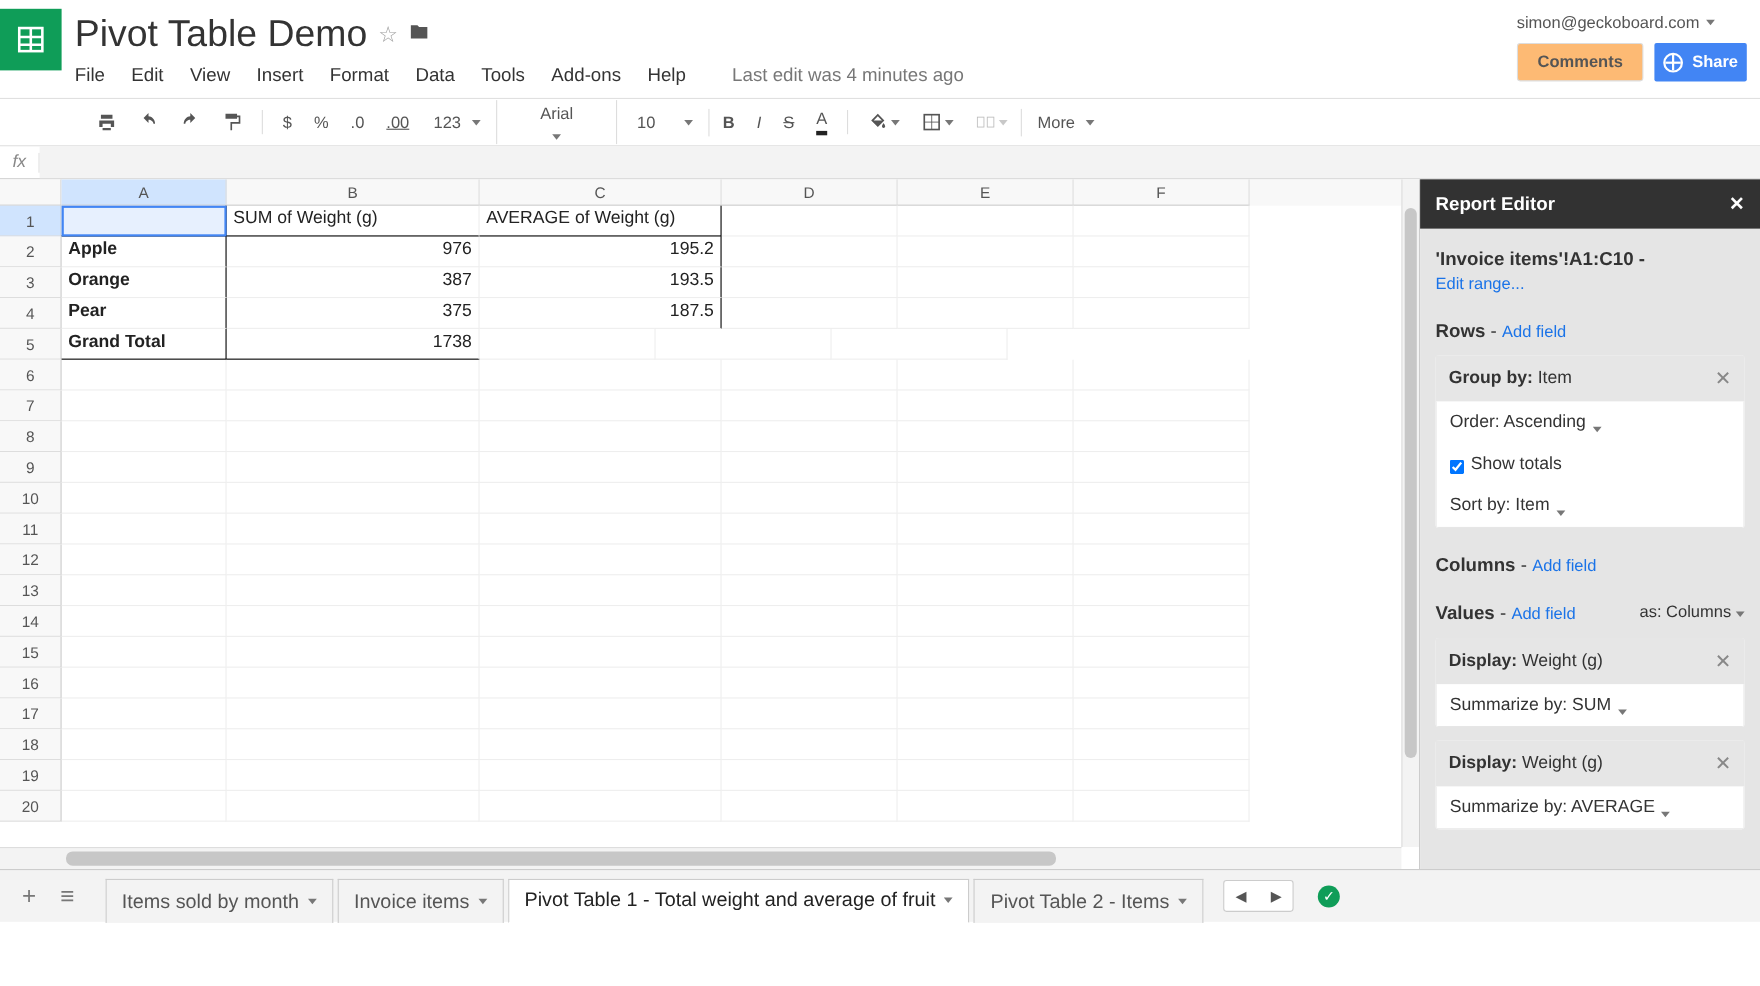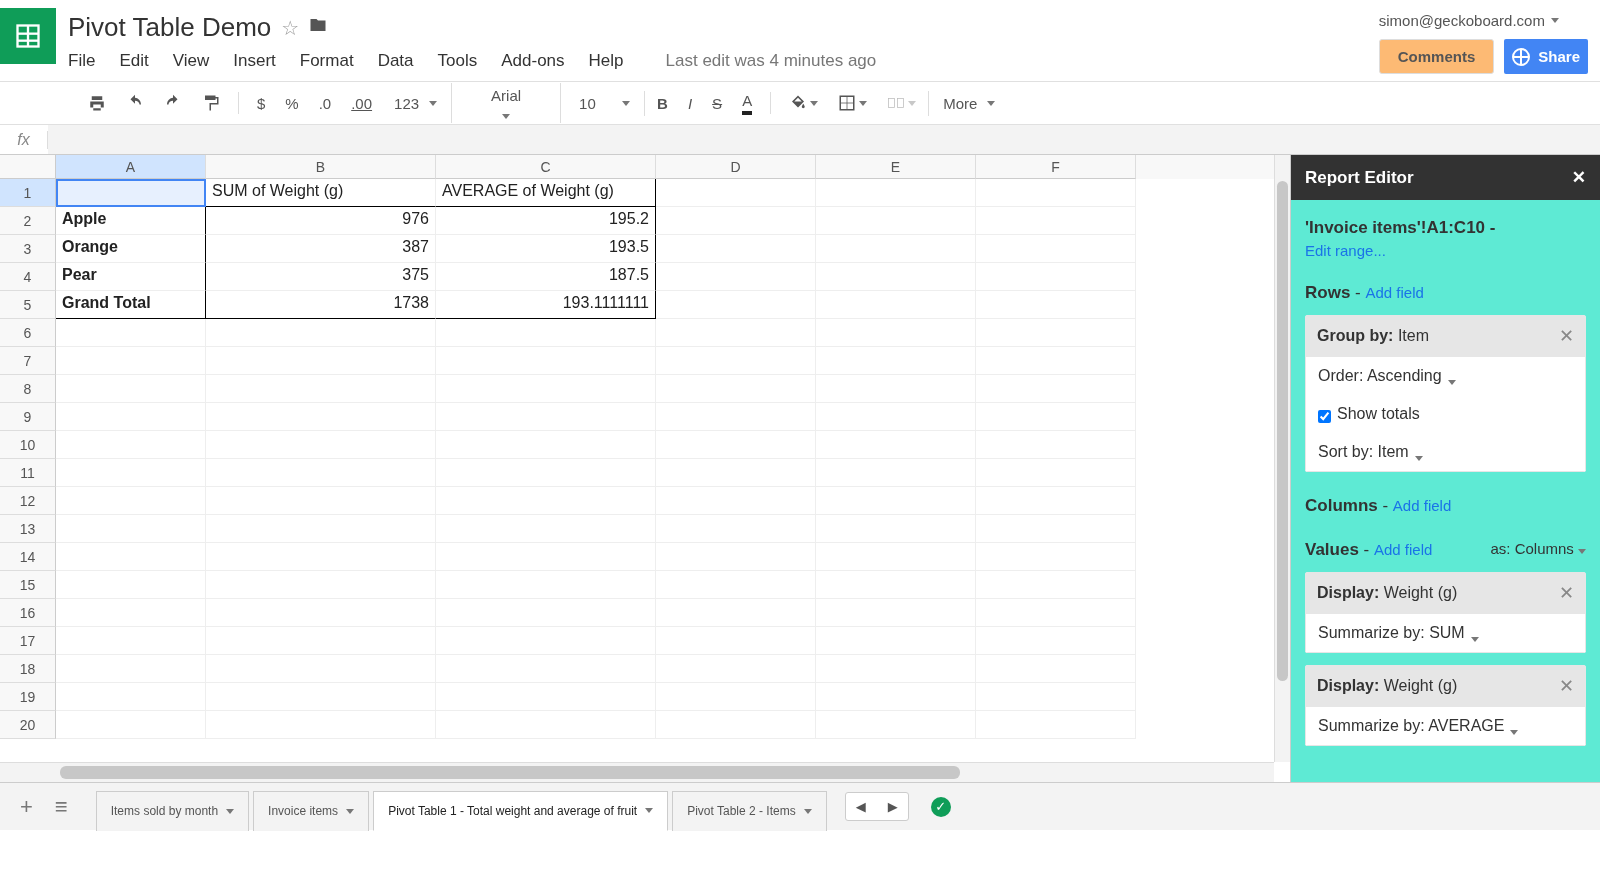--- a/index.html
+++ b/index.html
@@ -3,21 +3,21 @@
 <meta charset="utf-8">
 <style>
 * { box-sizing: border-box; margin: 0; padding: 0; font-family: Arial, sans-serif; }
 body { width: 1600px; height: 896px; overflow: hidden; background: #fff; font-size: 13px; color: #333; }
 
 .header { display: flex; align-items: flex-start; padding: 8px 12px 0 0; }
 .logo-box { width: 56px; height: 56px; background: #0f9d58; display: flex; align-items: center; justify-content: center; margin-right: 12px; }
 .logo-box svg { fill: #fff; }
 .title-area { flex: 1; }
 .doc-title-row { display: flex; align-items: center; gap: 10px; margin-top: 4px; }
-.doc-title { font-size: 26px; color: #333; }
+.doc-title { font-size: 34px; color: #333; }
 .star-icon, .folder-icon { color: #9e9e9e; font-size: 20px; }
 .menu-bar { display: flex; gap: 24px; padding: 8px 0 10px 0; font-size: 17px; color: #333; }
 .menu-item { cursor: pointer; }
 .last-edit { color: #777; font-size: 17px; margin-left: 18px; }
 .account-area { display: flex; flex-direction: column; gap: 10px; padding-top: 4px; }
 .account-email { font-size: 15px; color: #555; display: flex; align-items: center; gap: 6px; }
 .header-btns { display: flex; gap: 10px; }
 .btn-comments { background: #fdba74; border: 1px solid #ddd; padding: 8px 18px; border-radius: 3px; font-size: 15px; font-weight: bold; color: #555; cursor: pointer; }
 .btn-share { background: #4285f4; color: #fff; border: none; padding: 8px 8px; border-radius: 2px; font-size: 15px; font-weight: bold; display: flex; align-items: center; gap: 8px; cursor: pointer; }
 .globe { width: 18px; height: 18px; border: 2px solid #fff; border-radius: 50%; position: relative; }
@@ -28,21 +28,21 @@
 .tool { padding: 4px 8px; cursor: pointer; display: flex; align-items: center; gap: 3px; }
 .tool-sep { width: 1px; height: 22px; background: #ddd; margin: 0 6px; }
 .tool-select { display: flex; align-items: center; gap: 10px; padding: 4px 10px; cursor: pointer; min-width: 60px; justify-content: space-between;}
 .triangle-dn { width: 0; height: 0; border-left: 4px solid transparent; border-right: 4px solid transparent; border-top: 5px solid #777; }
 .font-name { min-width: 110px; border-left: 1px solid #ddd; border-right:1px solid #ddd; padding: 4px 14px; flex-direction: column;}
 .font-size-box { min-width: 80px; border-right:1px solid #ddd; padding:4px 14px;}
 .more-box { border-left:1px solid #ddd; padding:4px 14px;}
 .text-a { border-bottom: 4px solid #222; padding-bottom:2px; display:inline-block;}
 
 .formula-bar { display: flex; align-items: center; height: 30px; border-bottom: 1px solid #ccc; }
-.fx-label { width: 48px; text-align: center; font-style: italic; color: #888; font-size: 16px; border-right: 1px solid #ddd; }
+.fx-label { width: 36px; text-align: center; font-style: italic; color: #888; font-size: 16px; border-right: 1px solid #ddd; }
 .fx-input { flex: 1; padding: 0 10px; height: 100%; border: none; outline: none; background: #f3f3f3; }
 
 .main-area { display: flex; height: 627px; position: relative; }
 .sheet-wrap { flex: 1; position: relative; overflow: hidden; }
 .col-headers { display: flex; position: absolute; top: 0; left: 56px; right: 0; height: 24px; background: #f8f8f8; }
 .col-h { border-right: 1px solid #ddd; border-bottom: 1px solid #ccc; text-align: center; font-size: 14px; color: #555; line-height: 24px; }
 .col-h.selected { background: #d0e4fe; }
 .row-headers { position: absolute; top: 24px; left: 0; width: 56px; }
 .row-h { height: 28px; border-bottom: 1px solid #ddd; border-right: 1px solid #ccc; text-align: center; font-size: 14px; color: #555; line-height: 28px; background: #f8f8f8; }
 .row-h.selected { background: #d0e4fe; }
@@ -58,35 +58,35 @@
 .colA { width: 150px; } .colB { width: 230px; } .colC { width: 220px; }
 .colD,.colE,.colF { width: 160px; }
 
 .scroll-right { position: absolute; right: 0; top: 0; width: 16px; bottom: 20px; background: #f3f3f3; border-left: 1px solid #ddd; }
 .scroll-right .thumb { position: absolute; top: 26px; left: 2px; right: 2px; height: 500px; background: #c7c7c7; border-radius: 6px; }
 .scroll-bottom { position: absolute; left: 0; right: 16px; bottom: 0; height: 20px; background: #f3f3f3; border-top: 1px solid #ddd; }
 .scroll-bottom .thumb { position:absolute; left:60px; width:900px; top:3px; bottom:3px; background:#c7c7c7; border-radius:6px;}
 
 .panel { width: 310px; background: #fff; border-left: 1px solid #ccc; display: flex; flex-direction: column; }
 .panel-head { background: #323232; color: #fff; padding: 12px 14px; display: flex; justify-content: space-between; align-items: center; font-size: 17px; font-weight: bold; }
-.panel-body { padding: 10px 14px; overflow-y: auto; flex: 1; background: #5eead4; }
+.panel-body { padding: 10px 14px; overflow-y: auto; flex: 1; background: #e5e5e5; }
 .range-txt { font-size: 17px; font-weight: bold; color: #333; margin-top: 8px; }
 .link-txt { color: #1a73e8; cursor: pointer; font-size: 15px; }
 .section-row { margin-top: 24px; font-size: 17px; }
 .section-row b { color: #333; }
 .card { background: #f3f3f3; border-radius: 3px; margin-top: 12px; overflow: hidden; }
 .card-head { background: #e6e6e6; padding: 10px 12px; font-size: 16px; display: flex; justify-content: space-between; align-items: center; }
 .card-head .x { color: #888; cursor: pointer; font-size: 18px; }
 .card-body { background: #fff; border: 1px solid #e6e6e6; border-top: none; }
 .card-opt { padding: 10px 12px; font-size: 16px; display: flex; align-items: flex-end; gap: 6px; }
 .as-row { float: right; font-size: 15px; }
 
 .tabs-bar { height: 48px; border-top: 1px solid #ccc; display: flex; align-items: center; background: #f3f3f3; padding: 0 12px; gap: 6px; }
 .tab-btn { font-size: 22px; color: #777; padding: 0 8px; cursor: pointer; }
-.sheet-tab { background: #f3f3f3; border: 1px solid #ccc; padding: 8px 14px; font-size: 12px; color: #555; display: flex; align-items: center; gap: 8px; cursor: pointer; border-bottom: none; position: relative; top: 4px; height: 40px; }
+.sheet-tab { background: #f3f3f3; border: 1px solid #ccc; padding: 8px 14px; font-size: 18px; color: #555; display: flex; align-items: center; gap: 8px; cursor: pointer; border-bottom: none; position: relative; top: 4px; height: 40px; }
 .sheet-tab.active { background: #fff; color: #222; border-bottom: 1px solid #fff; }
 .nav-arrows { display: flex; gap: 2px; margin-left: 12px; background:#fff; border:1px solid #ccc; border-radius:3px;}
 .nav-arrows span { padding: 6px 10px; color: #555; cursor: pointer; }
 .status-check { width: 20px; height: 20px; border-radius: 50%; background: #0f9d58; color: #fff; display: flex; align-items: center; justify-content: center; font-size: 13px; margin-left: 16px; }
 
 .ico-svg { width: 18px; height: 18px; fill: #555; }
 </style>
 </head>
 <body>
 
@@ -282,21 +282,20 @@
           <div class="cell colA bold pivot-border-right">Pear</div>
           <div class="cell colB num">375</div>
           <div class="cell colC num pivot-border-right">187.5</div>
           <div class="cell colD"></div>
           <div class="cell colE"></div>
           <div class="cell colF"></div>
         </div>
         <div class="grid-row">
           <div class="cell colA bold pivot-border-right pivot-border-bottom">Grand Total</div>
           <div class="cell colB num pivot-border-bottom">1738</div>
-          <div class="cell colC num pivot-border-right pivot-border-bottom">193.1111111</div>
           <div class="cell colD"></div>
           <div class="cell colE"></div>
           <div class="cell colF"></div>
         </div>
         <div class="grid-row">
           <div class="cell colA"></div>
           <div class="cell colB"></div>
           <div class="cell colC"></div>
           <div class="cell colD"></div>
           <div class="cell colE"></div>

